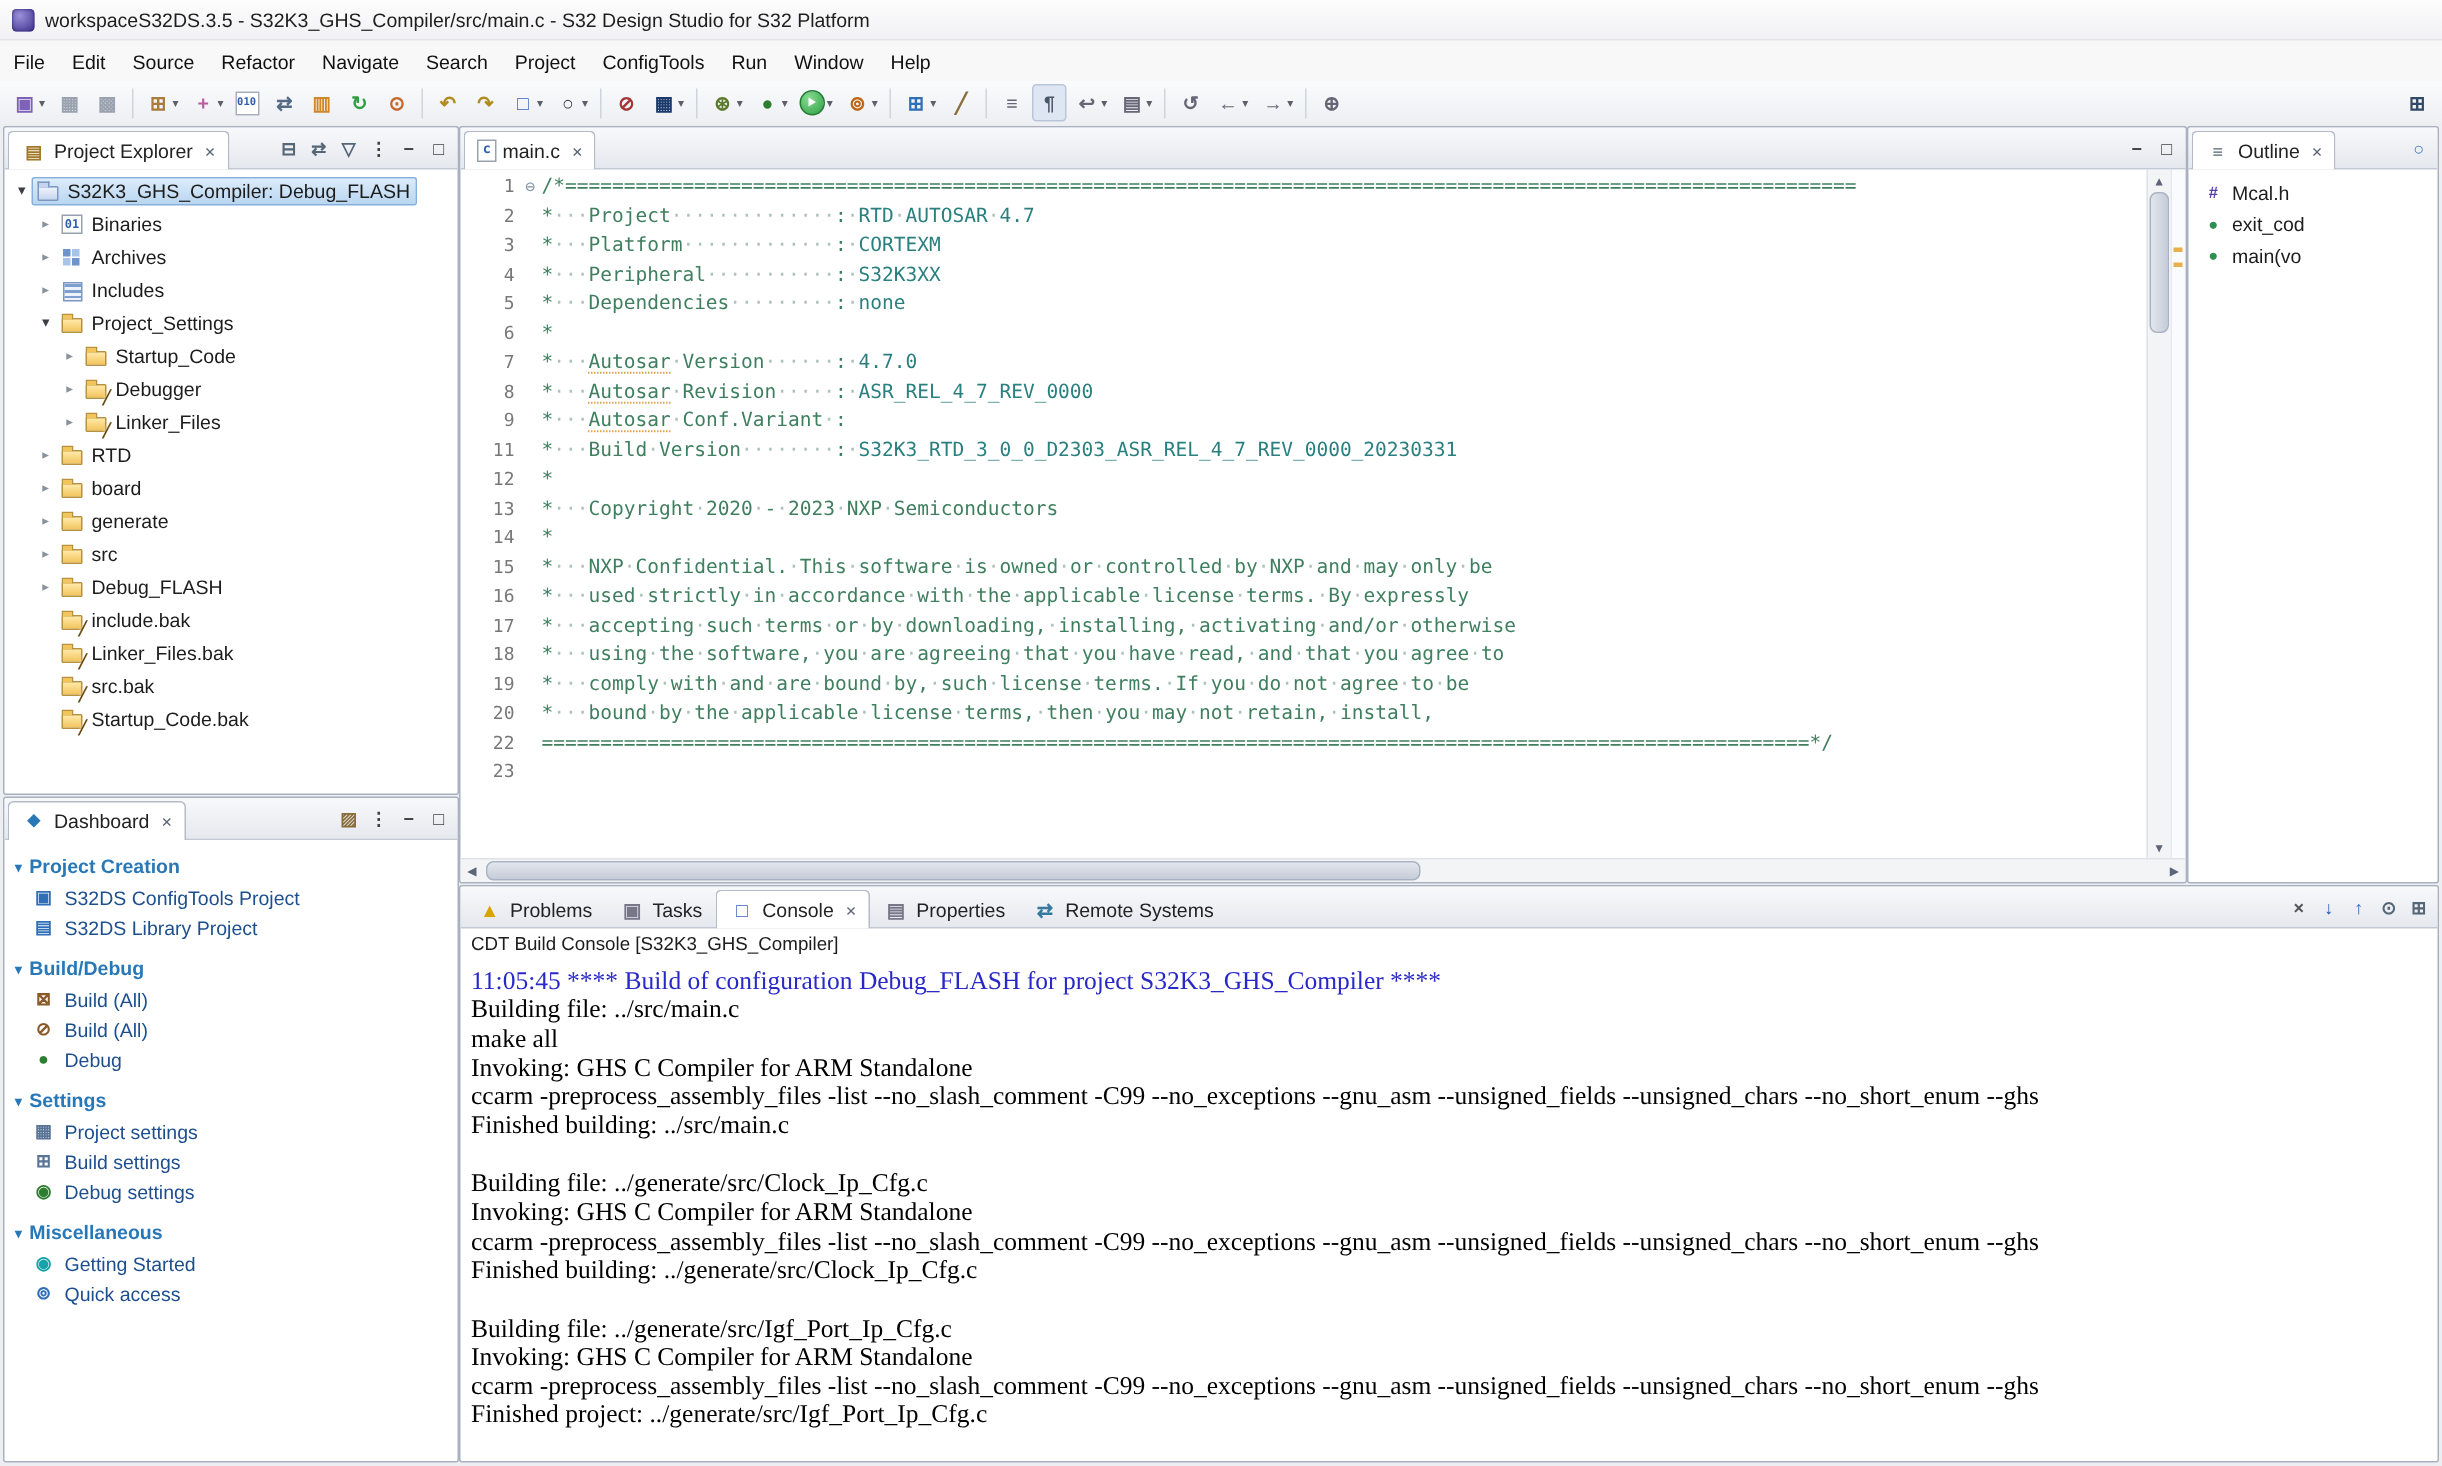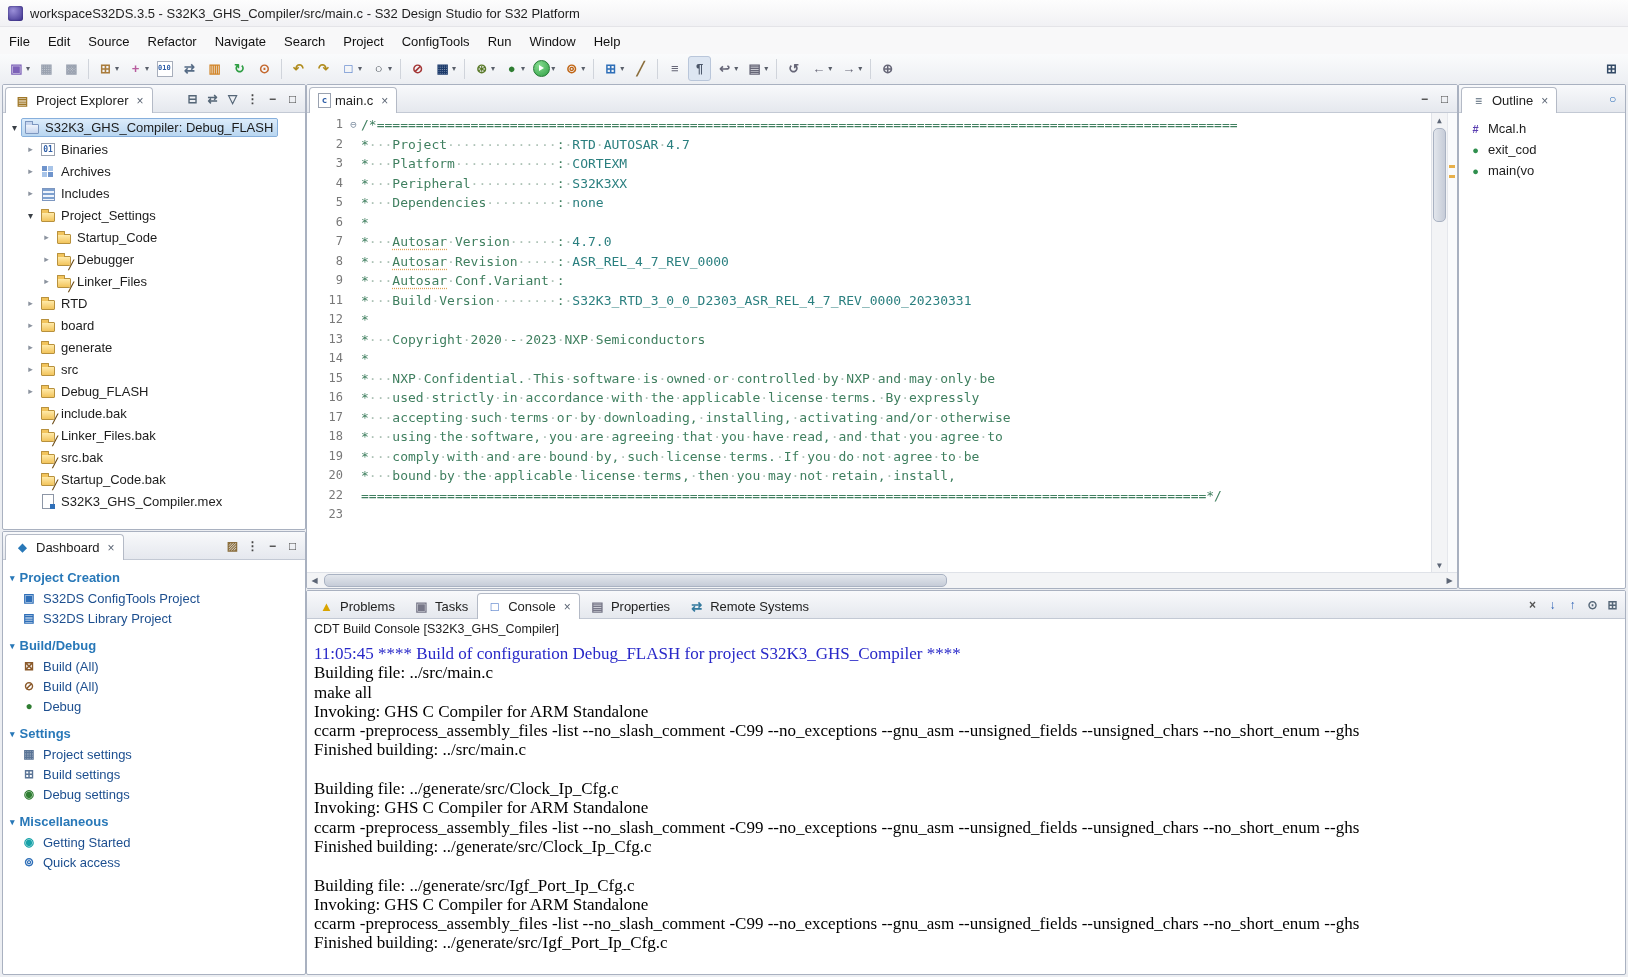--- a/index.html
+++ b/index.html
@@ -402,27 +402,20 @@
         </div>
         <div class="trow" style="padding-left: 20px;">
           <span class="arrow"></span>
           <span class="row-body">
             <span class="ic ic-folder-edit">
               <i class="ov">╱</i>
             </span>
             <span>Startup_Code.bak</span>
           </span>
         </div>
-        <div class="trow" style="padding-left: 20px;">
-          <span class="arrow"></span>
-          <span class="row-body">
-            <span class="ic ic-mex"></span>
-            <span>S32K3_GHS_Compiler.mex</span>
-          </span>
-        </div>
       </div>
   </section>
 
   <section class="panel" id="dashboard">
     <div class="tabbar">
       <div class="tab active">
         <span class="tb-g" style="color:#2878b8;font-size:11px">◆</span>
         <span>Dashboard</span>
         <span class="closex">×</span>
       </div>
@@ -731,17 +724,17 @@
         <div class="cline">Finished building: ../src/main.c</div>
         <div class="cline"> </div>
         <div class="cline">Building file: ../generate/src/Clock_Ip_Cfg.c</div>
         <div class="cline">Invoking: GHS C Compiler for ARM Standalone</div>
         <div class="cline">ccarm -preprocess_assembly_files -list --no_slash_comment -C99 --no_exceptions --gnu_asm --unsigned_fields --unsigned_chars --no_short_enum --ghs</div>
         <div class="cline">Finished building: ../generate/src/Clock_Ip_Cfg.c</div>
         <div class="cline"> </div>
         <div class="cline">Building file: ../generate/src/Igf_Port_Ip_Cfg.c</div>
         <div class="cline">Invoking: GHS C Compiler for ARM Standalone</div>
         <div class="cline">ccarm -preprocess_assembly_files -list --no_slash_comment -C99 --no_exceptions --gnu_asm --unsigned_fields --unsigned_chars --no_short_enum --ghs</div>
-        <div class="cline">Finished building: ../generate/src/Igf_Port_Ip_Cfg.c</div>
+        <div class="cline">Finished project: ../generate/src/Igf_Port_Ip_Cfg.c</div>
       </div>
   </section>
 
 </div>
 
 </body></html>

